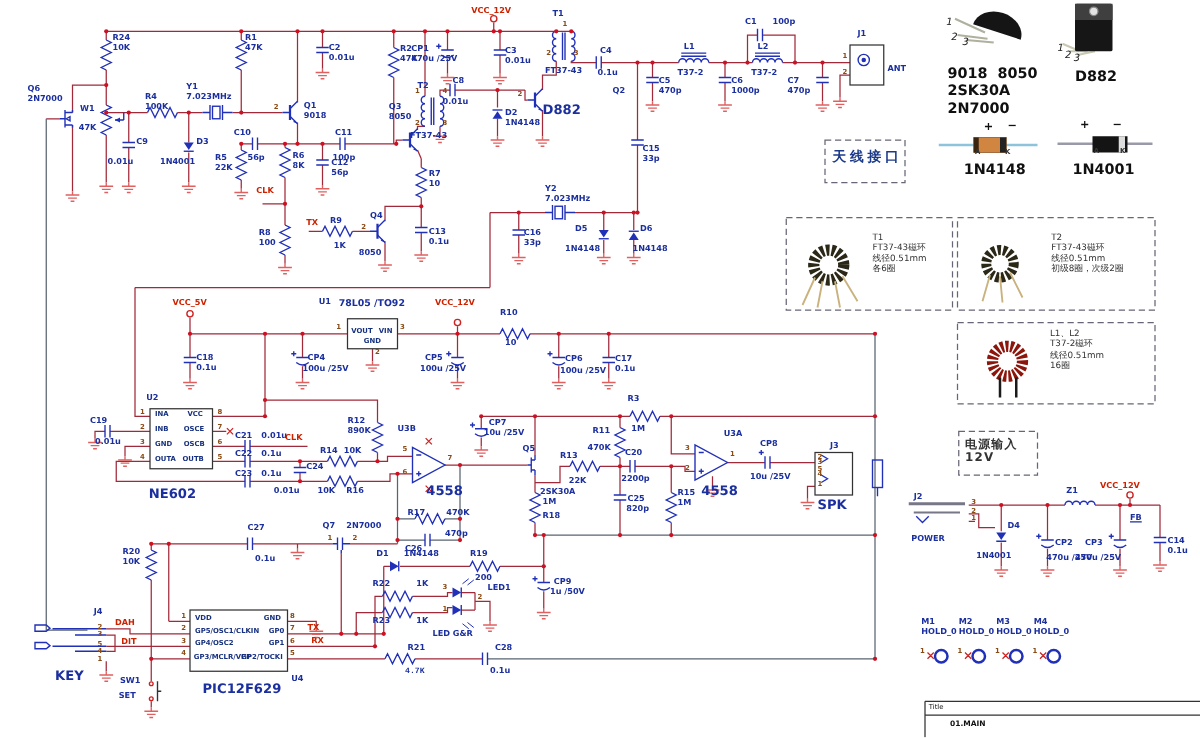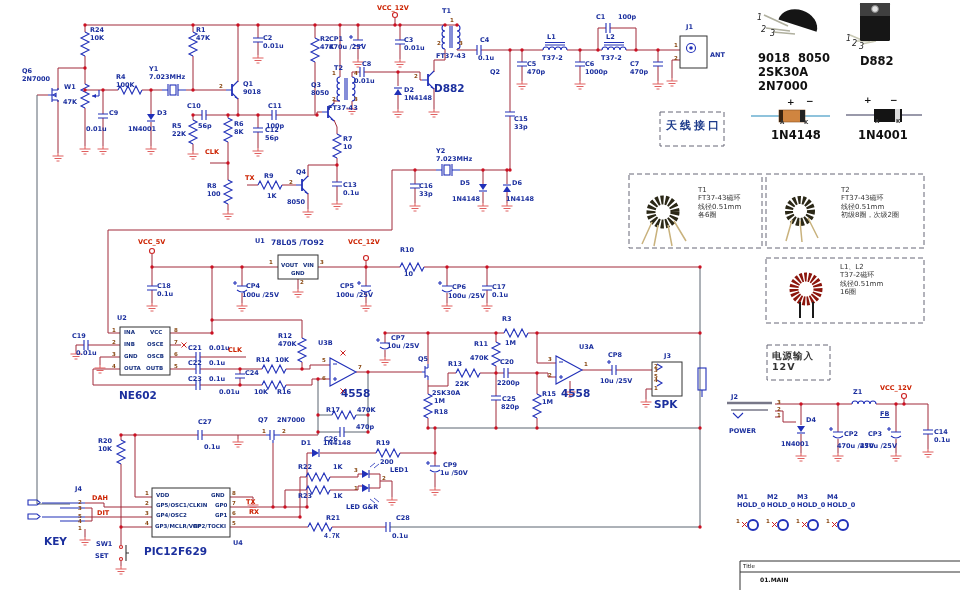--- a/index.html
+++ b/index.html
@@ -585,21 +585,21 @@
       <span class="lb l" style="left: 209px; top: 360px;">0.1u</span>
       <span class="lb l" style="left: 188px; top: 376px;">C23</span>
       <span class="lb l" style="left: 209px; top: 376px;">0.1u</span>
       <span class="lb l" style="left: 245px; top: 370px;">C24</span>
       <span class="lb l" style="left: 219px; top: 389px;">0.01u</span>
       <span class="lb l" style="left: 256px; top: 357px;">R14</span>
       <span class="lb l" style="left: 275px; top: 357px;">10K</span>
       <span class="lb l" style="left: 254px; top: 389px;">10K</span>
       <span class="lb l" style="left: 277px; top: 389px;">R16</span>
       <span class="lb l" style="left: 278px; top: 333px;">R12
-470K</span>
+890K</span>
       <span class="lb l" style="left: 318px; top: 340px;">U3B</span>
       <span class="lb b" style="left: 341px; top: 387px;">4558</span>
       <span class="lb l" style="left: 391px; top: 335px;">CP7</span>
       <span class="lb l" style="left: 387px; top: 343px;">10u /25V</span>
       <span class="lb l" style="left: 326px; top: 407px;">R17</span>
       <span class="lb l" style="left: 357px; top: 407px;">470K</span>
       <span class="lb l" style="left: 324px; top: 436px;">C26</span>
       <span class="lb l" style="left: 356px; top: 424px;">470p</span>
       <span class="lb l" style="left: 418px; top: 356px;">Q5</span>
       <span class="lb l" style="left: 432px; top: 390px;">2SK30A</span>
@@ -645,21 +645,21 @@
       <span class="lb l" style="left: 324px; top: 533px; font-family: Liberation Mono, monospace;">4.7K</span>
       <span class="lb l" style="left: 396px; top: 515px;">C28</span>
       <span class="lb l" style="left: 392px; top: 533px;">0.1u</span>
       <span class="lb l" style="left: 52px; top: 486px; margin-left: 23px;">J4</span>
       <span class="lb b" style="left: 44px; top: 535px;">KEY</span>
       <span class="lb n" style="left: 92px; top: 495px;">DAH</span>
       <span class="lb n" style="left: 97px; top: 510px;">DIT</span>
       <span class="lb l" style="left: 96px; top: 541px;">SW1</span>
       <span class="lb l" style="left: 95px; top: 553px;">SET</span>
       <span class="lb l" style="left: 233px; top: 540px;">U4</span>
-      <span class="lb b" style="left: 144px; top: 545px; text-align: right;">PIC12F629</span>
+      <span class="lb b" style="left: 162px; top: 545px; text-align: right;">PIC12F629</span>
       <span class="lb n" style="left: 246px; top: 499px;">TX</span>
       <span class="lb n" style="left: 249px; top: 509px;">RX</span>
       <span class="lb i" style="left: 156px; top: 492px;">VDD</span>
       <span class="lb i" style="left: 211px; top: 492px;">GND</span>
       <span class="lb i" style="left: 156px; top: 502px;">GP5/OSC1/CLKIN</span>
       <span class="lb i" style="left: 215px; top: 502px;">GP0</span>
       <span class="lb i" style="left: 156px; top: 512px;">GP4/OSC2</span>
       <span class="lb i" style="left: 215px; top: 512px;">GP1</span>
       <span class="lb i" style="left: 155px; top: 523px;">GP3/MCLR/VPP</span>
       <span class="lb i" style="left: 193px; top: 523px;">GP2/TOCKI</span>
@@ -672,21 +672,21 @@
       <span class="lb i" style="left: 147px; top: 353px;">OSCB</span>
       <span class="lb i" style="left: 146px; top: 365px;">OUTB</span>
       <span class="lb i" style="left: 281px; top: 262px;">VOUT</span>
       <span class="lb i" style="left: 303px; top: 262px;">VIN</span>
       <span class="lb i" style="left: 291px; top: 270px;">GND</span>
       <span class="lb l" style="left: 731px; top: 394px;">J2</span>
       <span class="lb l" style="left: 729px; top: 428px;">POWER</span>
       <span class="lb l" style="left: 806px; top: 417px;">D4</span>
       <span class="lb l" style="left: 781px; top: 441px;">1N4001</span>
       <span class="lb l" style="left: 853px; top: 389px;">Z1</span>
-      <span class="lb l" style="left: 880px; top: 411px; text-decoration: underline;">FB</span>
+      <span class="lb l" style="left: 904px; top: 411px; text-decoration: underline;">FB</span>
       <span class="lb l" style="left: 844px; top: 431px;">CP2</span>
       <span class="lb l" style="left: 837px; top: 443px;">470u /25V</span>
       <span class="lb l" style="left: 868px; top: 431px;">CP3</span>
       <span class="lb l" style="left: 860px; top: 443px;">470u /25V</span>
       <span class="lb l" style="left: 934px; top: 429px;">C14
 0.1u</span>
       <span class="lb n" style="left: 880px; top: 385px;">VCC_12V</span>
       <span class="lb l" style="left: 737px; top: 494px;">M1
 HOLD_0</span>
       <span class="lb l" style="left: 767px; top: 494px;">M2

